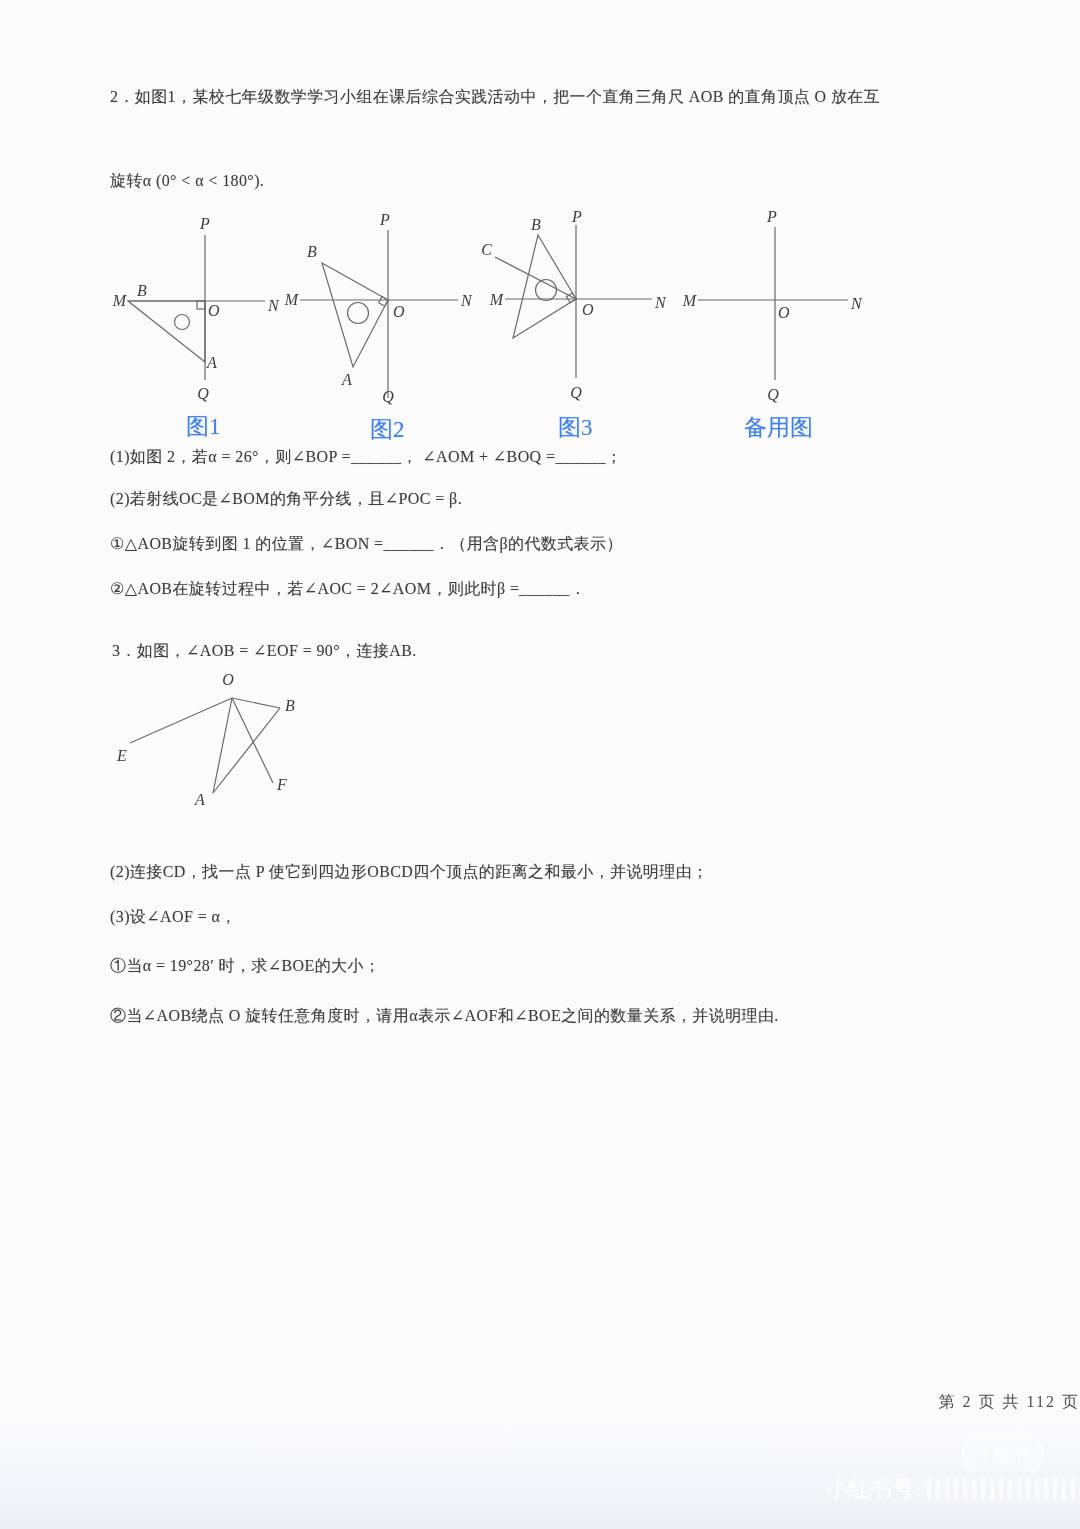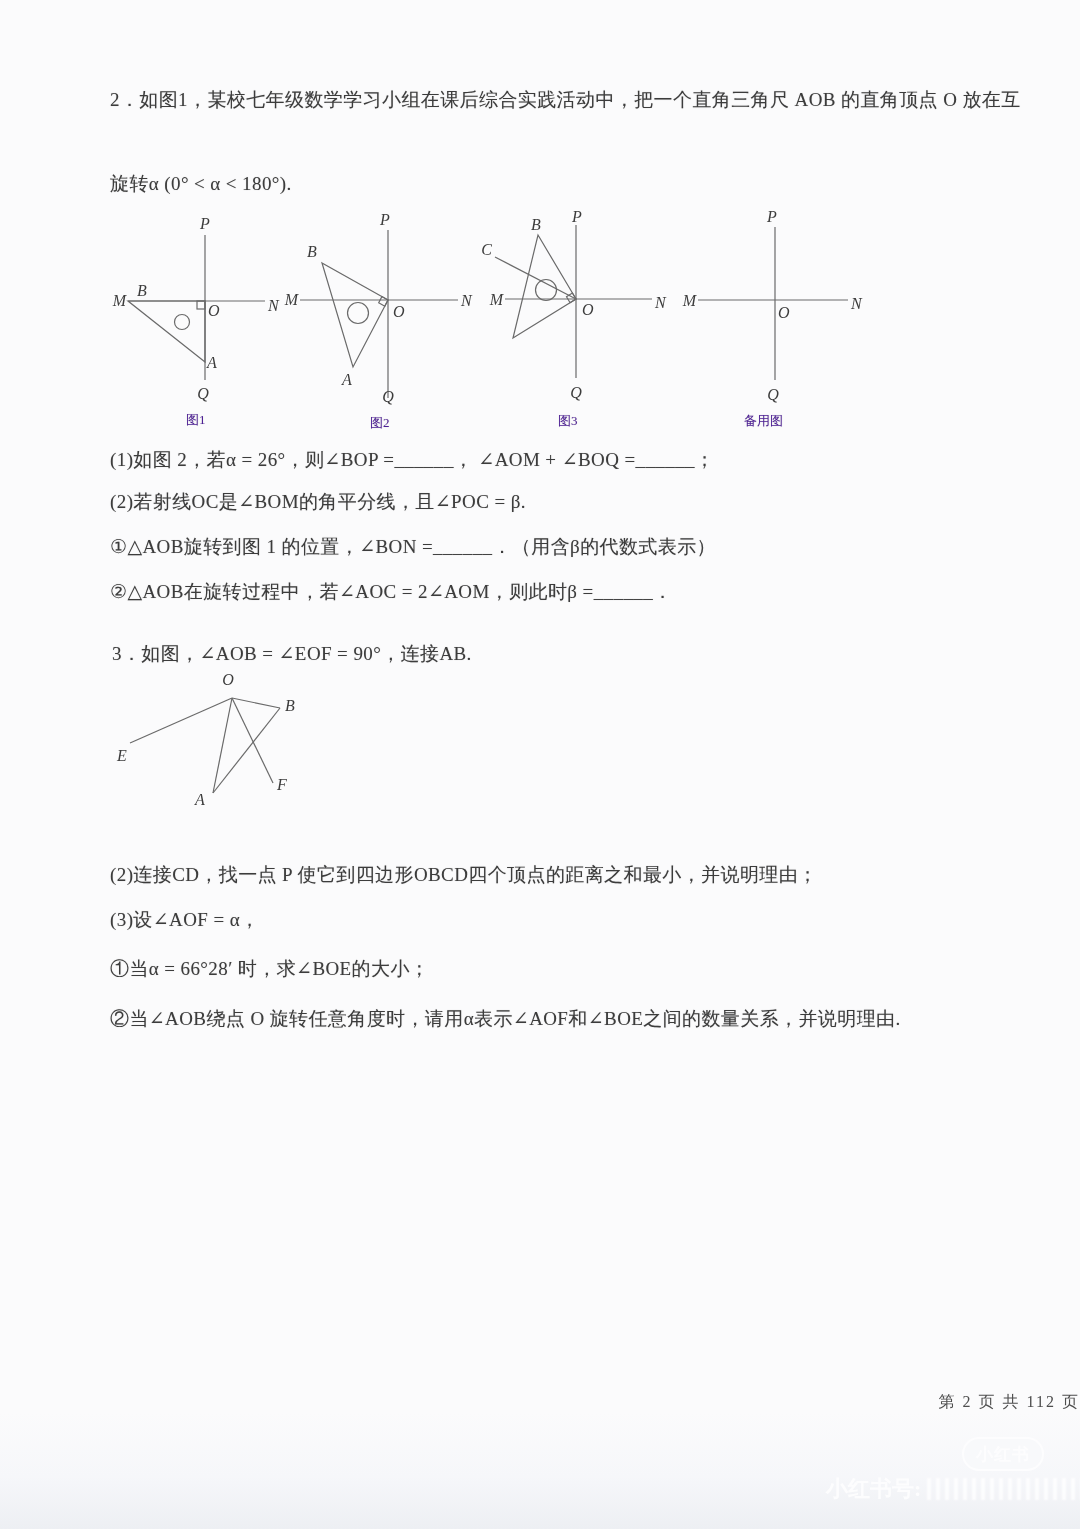--- a/index.html
+++ b/index.html
@@ -5,30 +5,30 @@
   html,body{margin:0;padding:0;}
   .page{
     position:relative;
     width:1080px;height:1529px;
     background:#fbfbfc;
     font-family:"Liberation Serif","DejaVu Serif",serif;
     overflow:hidden;
   }
   .tline{
     position:absolute;
-    font-size:19px;
+    font-size:16px;
     color:#3c3c3c;
     white-space:nowrap;
     letter-spacing:0.4px;
     text-shadow:0 0 1px rgba(90,90,90,0.35);
   }
   .caption{
     position:absolute;
-    font-size:13px;
-    color:#4c1d95;
+    font-size:23px;
+    color:#3b82f6;
     white-space:nowrap;
     text-shadow:0 0 1px rgba(90,90,90,0.3);
   }
   .fig{position:absolute;overflow:visible;}
   .fig line,.fig polygon,.fig circle,.fig rect,.fig path{
     stroke:#6a6a6a;stroke-width:1.2;fill:none;
   }
   .flabel{
     font-family:"Liberation Serif","DejaVu Serif",serif;
     font-style:italic;
@@ -166,21 +166,21 @@
     </g>
     <text class="flabel" x="128" y="20" text-anchor="middle">O</text>
     <text class="flabel" x="185" y="46" text-anchor="start">B</text>
     <text class="flabel" x="22" y="96" text-anchor="middle">E</text>
     <text class="flabel" x="100" y="140" text-anchor="middle">A</text>
     <text class="flabel" x="177" y="125" text-anchor="start">F</text>
   </svg>
 
   <div class="tline" style="left:110px;top:862px">(2)连接CD，找一点 P 使它到四边形OBCD四个顶点的距离之和最小，并说明理由；</div>
   <div class="tline" style="left:110px;top:907px">(3)设∠AOF = α，</div>
-  <div class="tline" style="left:110px;top:956px">①当α = 66°28′ 时，求∠BOE的大小；</div>
+  <div class="tline" style="left:110px;top:956px">①当α = 19°28′ 时，求∠BOE的大小；</div>
   <div class="tline" style="left:110px;top:1006px">②当∠AOB绕点 O 旋转任意角度时，请用α表示∠AOF和∠BOE之间的数量关系，并说明理由.</div>
 
   <div class="footer">第 2 页 共 112 页</div>
 
   <div class="bottom-tint"></div>
   <div class="wm-badge">
     <span>小红书</span>
   </div>
   <div class="wm-id">
     <span>小红书号:</span>

